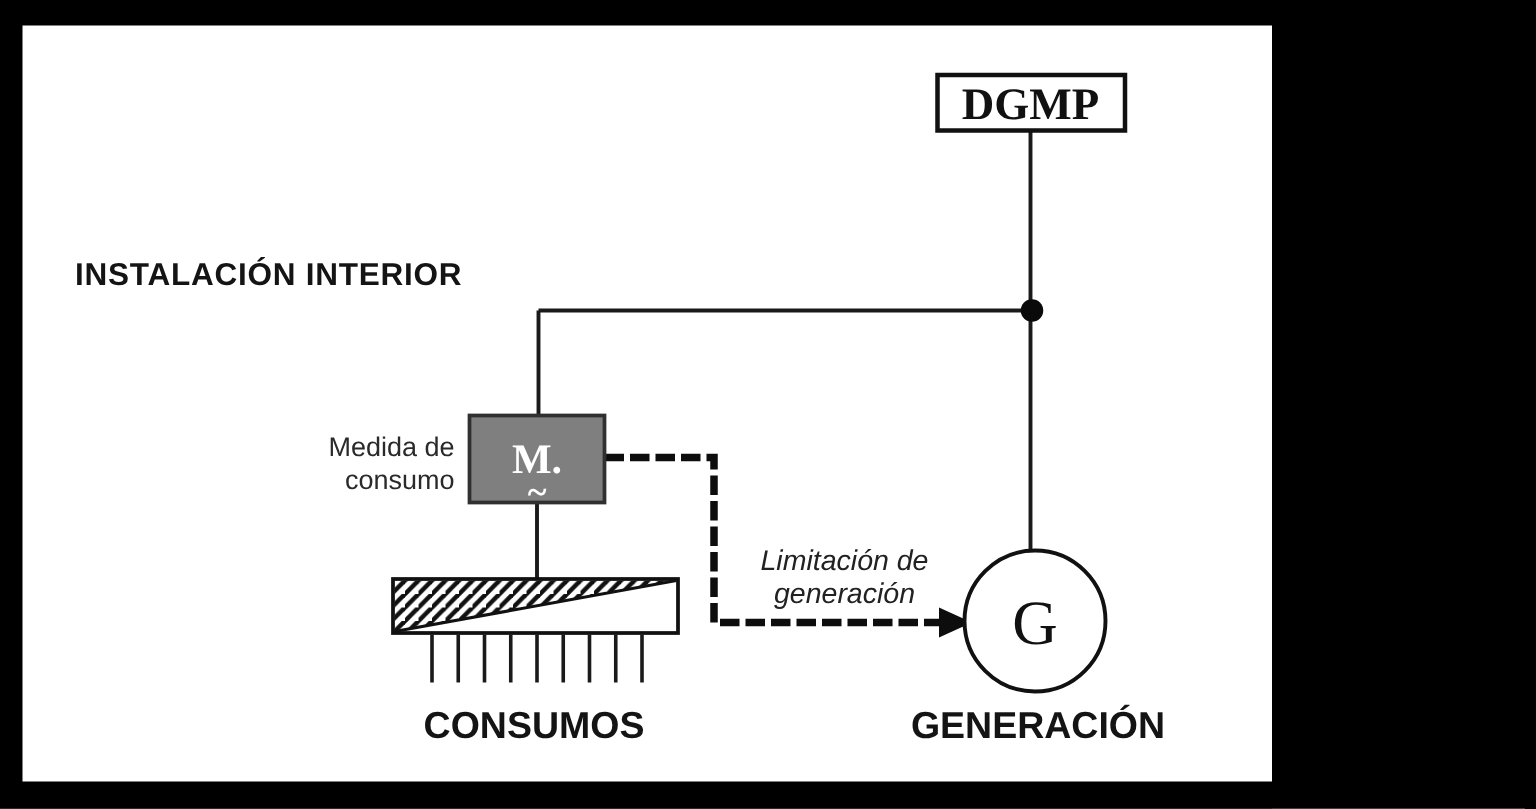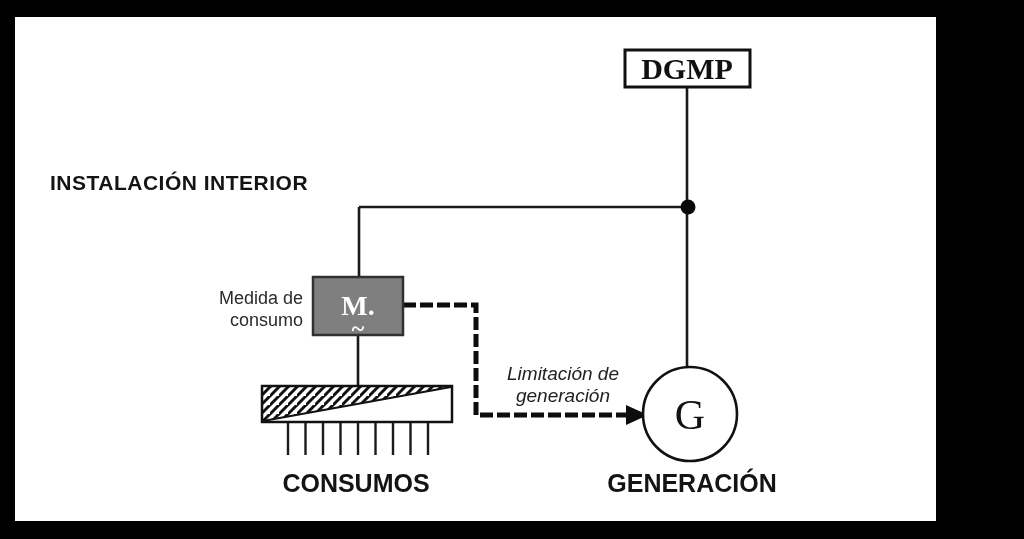--- a/index.html
+++ b/index.html
@@ -1,16 +1,16 @@
 <!DOCTYPE html>
 <html><head>
 <meta charset="utf-8">
 <style>
   html,body{margin:0;padding:0;background:#000;}
-  #stage{position:relative;width:936px;height:539px;background:#000;overflow:hidden;
+  #stage{position:relative;width:848px;height:539px;background:#000;overflow:hidden;
          font-family:"Liberation Sans",sans-serif;}
   svg{display:block;}
   .sans-bold{font-family:"Liberation Sans",sans-serif;font-weight:bold;fill:#141414;}
   .sans-reg{font-family:"Liberation Sans",sans-serif;font-weight:normal;fill:#2a2a2a;}
   .sans-italic{font-family:"Liberation Sans",sans-serif;font-style:italic;fill:#222;}
   .serif-bold{font-family:"Liberation Serif","DejaVu Serif",serif;font-weight:bold;}
   .serif-reg{font-family:"Liberation Serif","DejaVu Serif",serif;font-weight:normal;fill:#111;}
   .wire{stroke:#1a1a1a;stroke-width:2.6;fill:none;}
   .boxline{stroke:#111;fill:#fff;}
   .dashed{stroke:#0d0d0d;stroke-width:5;fill:none;stroke-dasharray:13 4;}

